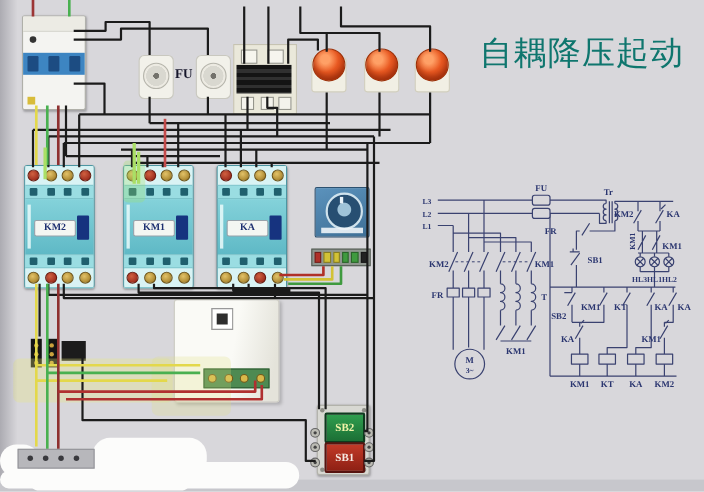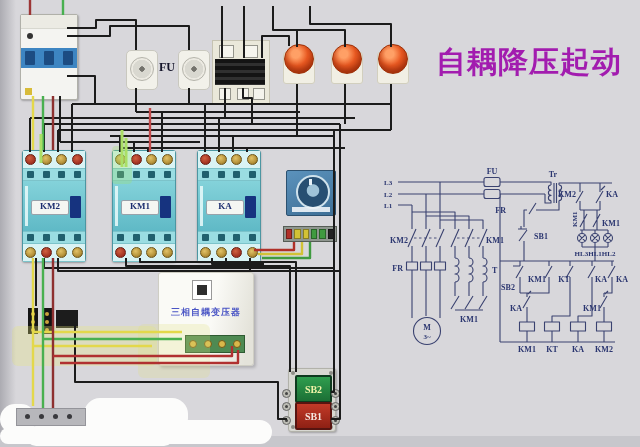--- a/index.html
+++ b/index.html
@@ -91,22 +91,22 @@
   .sb1{top:33px;background:linear-gradient(#c23a28,#8e2014);border:2px solid #571410;color:#f6e8e2}
   .sb-term{position:absolute;width:7px;height:7px;border-radius:50%;background:#bcbcb4;border:1px solid #666;z-index:1}
   .sb-term:before{content:"";position:absolute;left:2px;top:2px;width:3px;height:3px;border-radius:50%;background:#444}
   
   .botstrip{left:16px;top:408px;width:68px;height:16px;background:#b7b7bb;border:1px solid #94949a;z-index:7}
   .botstrip:before{content:"";position:absolute;left:8px;top:5px;width:5px;height:5px;border-radius:50%;
                    background:#39393d;box-shadow:14px 0 0 #39393d,28px 0 0 #39393d,42px 0 0 #39393d}
   .band{left:0;top:436px;width:640px;height:11px;background:#c7c7cc;z-index:3}
   .blob{background:#fcfcfb;z-index:6;border-radius:16px}
   
-  .title{left:436px;top:42px;width:200px;font-weight:700;font-size:30px;letter-spacing:1px;
-         color:#a21caf;z-index:2;font-family:"Liberation Sans",sans-serif;white-space:nowrap}
+  .title{left:436px;top:28px;width:200px;font-weight:400;font-size:30px;letter-spacing:1px;
+         color:#0f766e;z-index:2;font-family:"Liberation Sans",sans-serif;white-space:nowrap}
   
   #wires{position:absolute;left:0;top:0;z-index:2;pointer-events:none}
   text.sk{font:bold 8px "Liberation Serif",serif;fill:#2b3670}
   text.sm{font:bold 7px "Liberation Serif",serif;fill:#2b3670}
 </style>
 </head>
 <body>
 
 <div id="stage">
 
@@ -254,21 +254,20 @@
     <i style="background:#b03028"></i>
     <i style="background:#d2c235"></i>
     <i style="background:#d2c235"></i>
     <i style="background:#3f9a3f"></i>
     <i style="background:#3f9a3f"></i>
     <i style="background:#222"></i>
   </div>
 
   <div class="abs transformer">
     <div class="tf-logo"></div>
-    <div class="tf-label">三相自耦变压器</div>
     <div class="tf-strip">
         <i></i>
         <i></i>
         <i></i>
         <i></i>
       </div>
   </div>
 
   <div class="abs blkblock">
     <div class="bb" style="left:0"></div>

